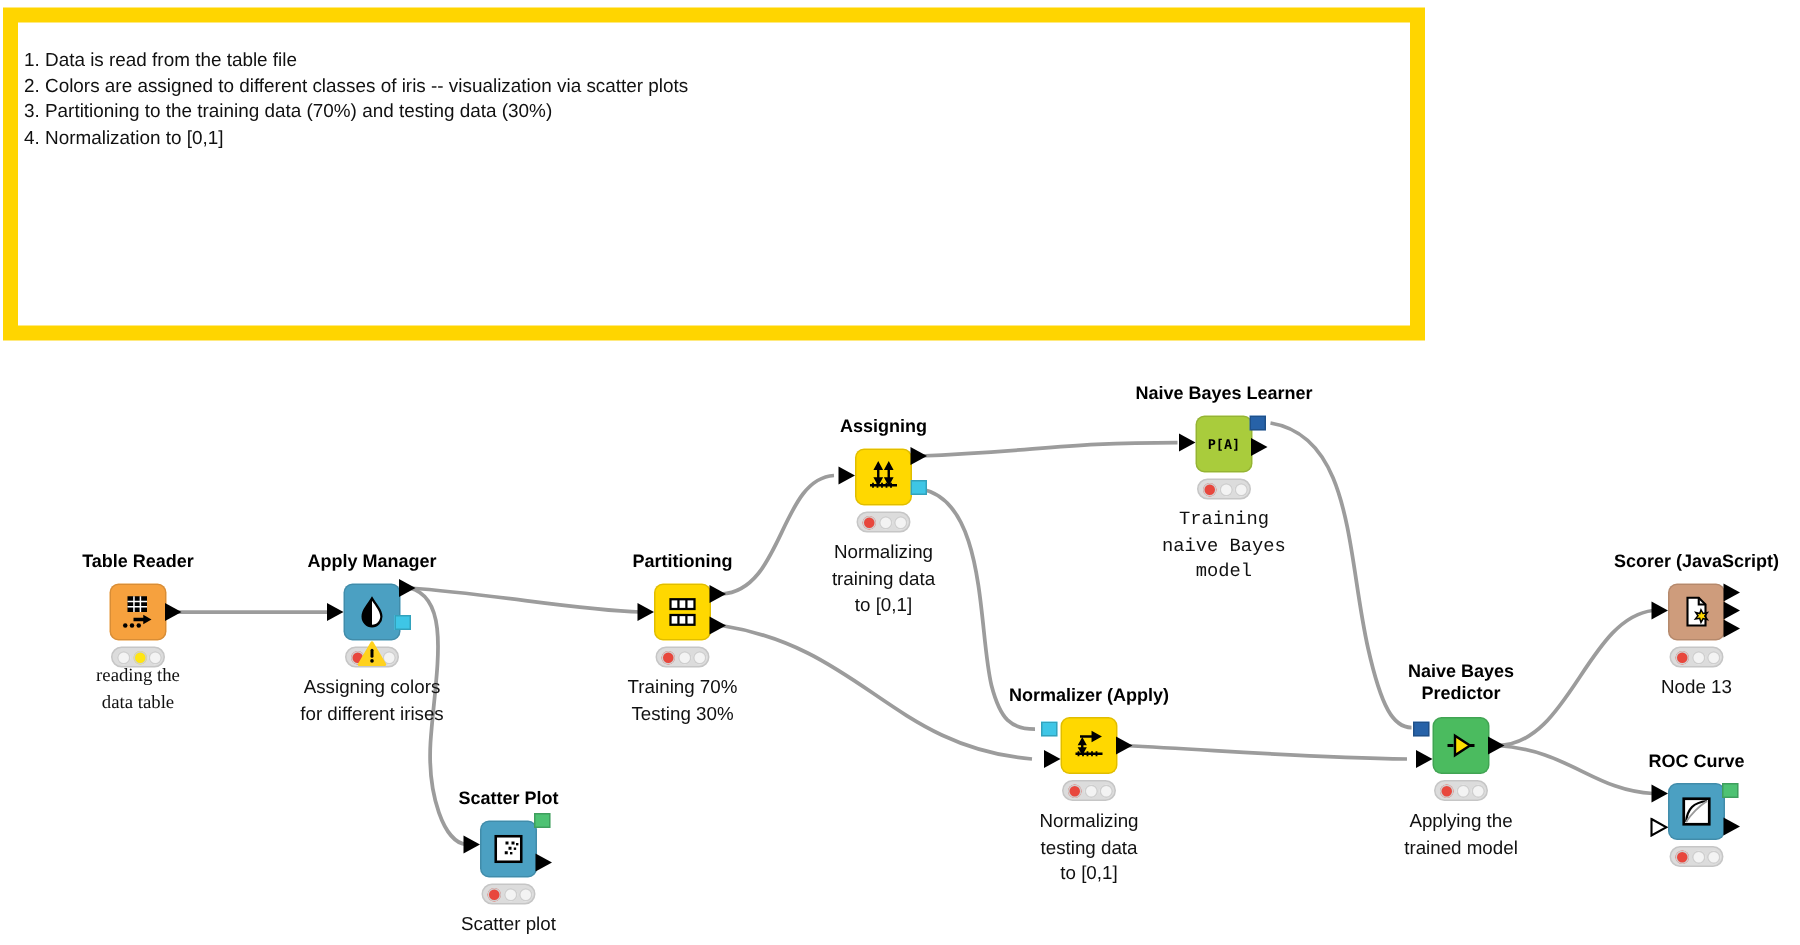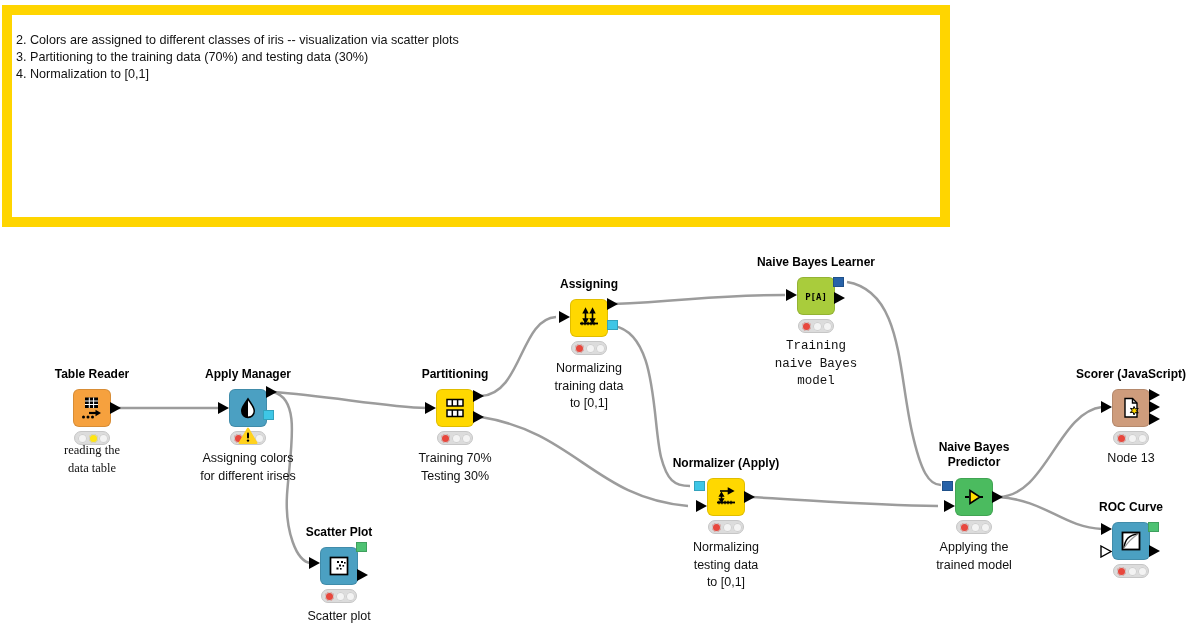--- a/index.html
+++ b/index.html
@@ -40,20 +40,21 @@
   .node-label{position:absolute;left:-10px;width:160px;text-align:center;font-size:12.5px;
     line-height:17.5px;white-space:pre-line;color:#111;}
 </style>
 </head>
 <body>
 
 <div id="stage">
 
   <div class="annotation" style="border-color: rgb(255, 213, 0);">
     <div class="annotation-list">
+      <div>1. Data is read from the table file</div>
       <div>2. Colors are assigned to different classes of iris -- visualization via scatter plots</div>
       <div>3. Partitioning to the training data (70%) and testing data (30%)</div>
       <div>4. Normalization to [0,1]</div>
     </div>
   </div>
 
   <svg class="wires" width="1200" height="630">
     <path class="wire" d="M 114,408 L 220,408"></path>
     <path class="wire" d="M 273,392 C 330,396 385,407 427,408"></path>
     <path class="wire" d="M 273,392 C 302,399 290,450 287,495 C 285,530 296,562 311,563"></path>

